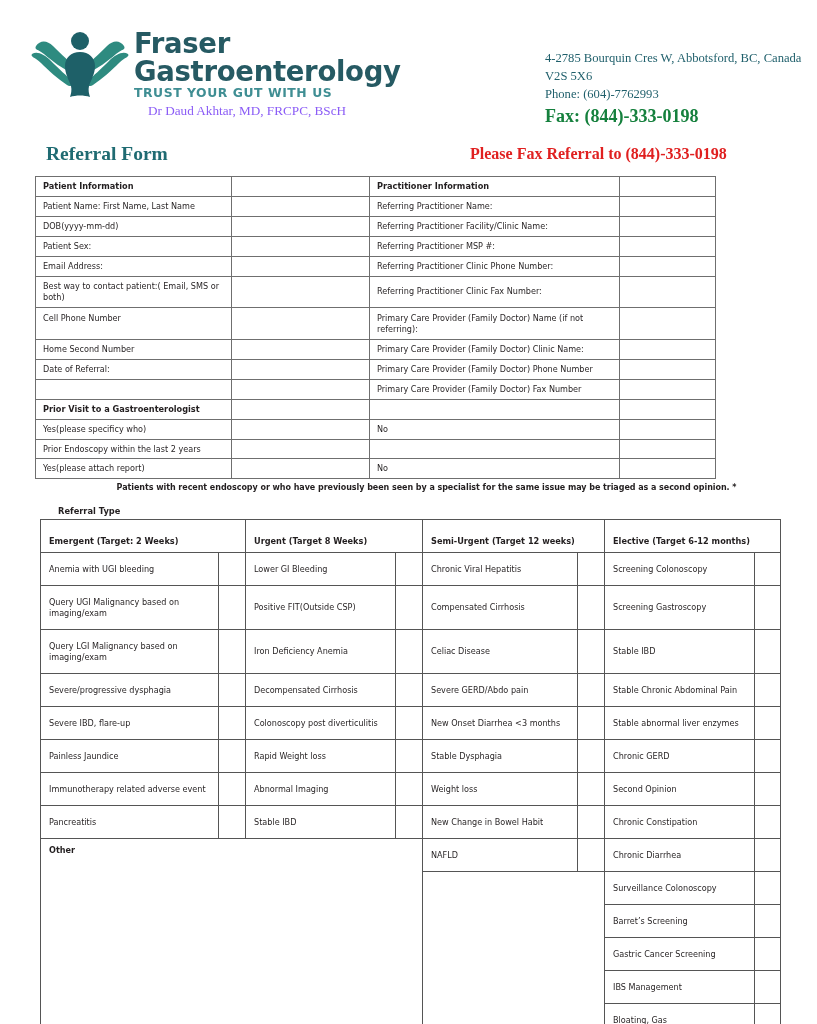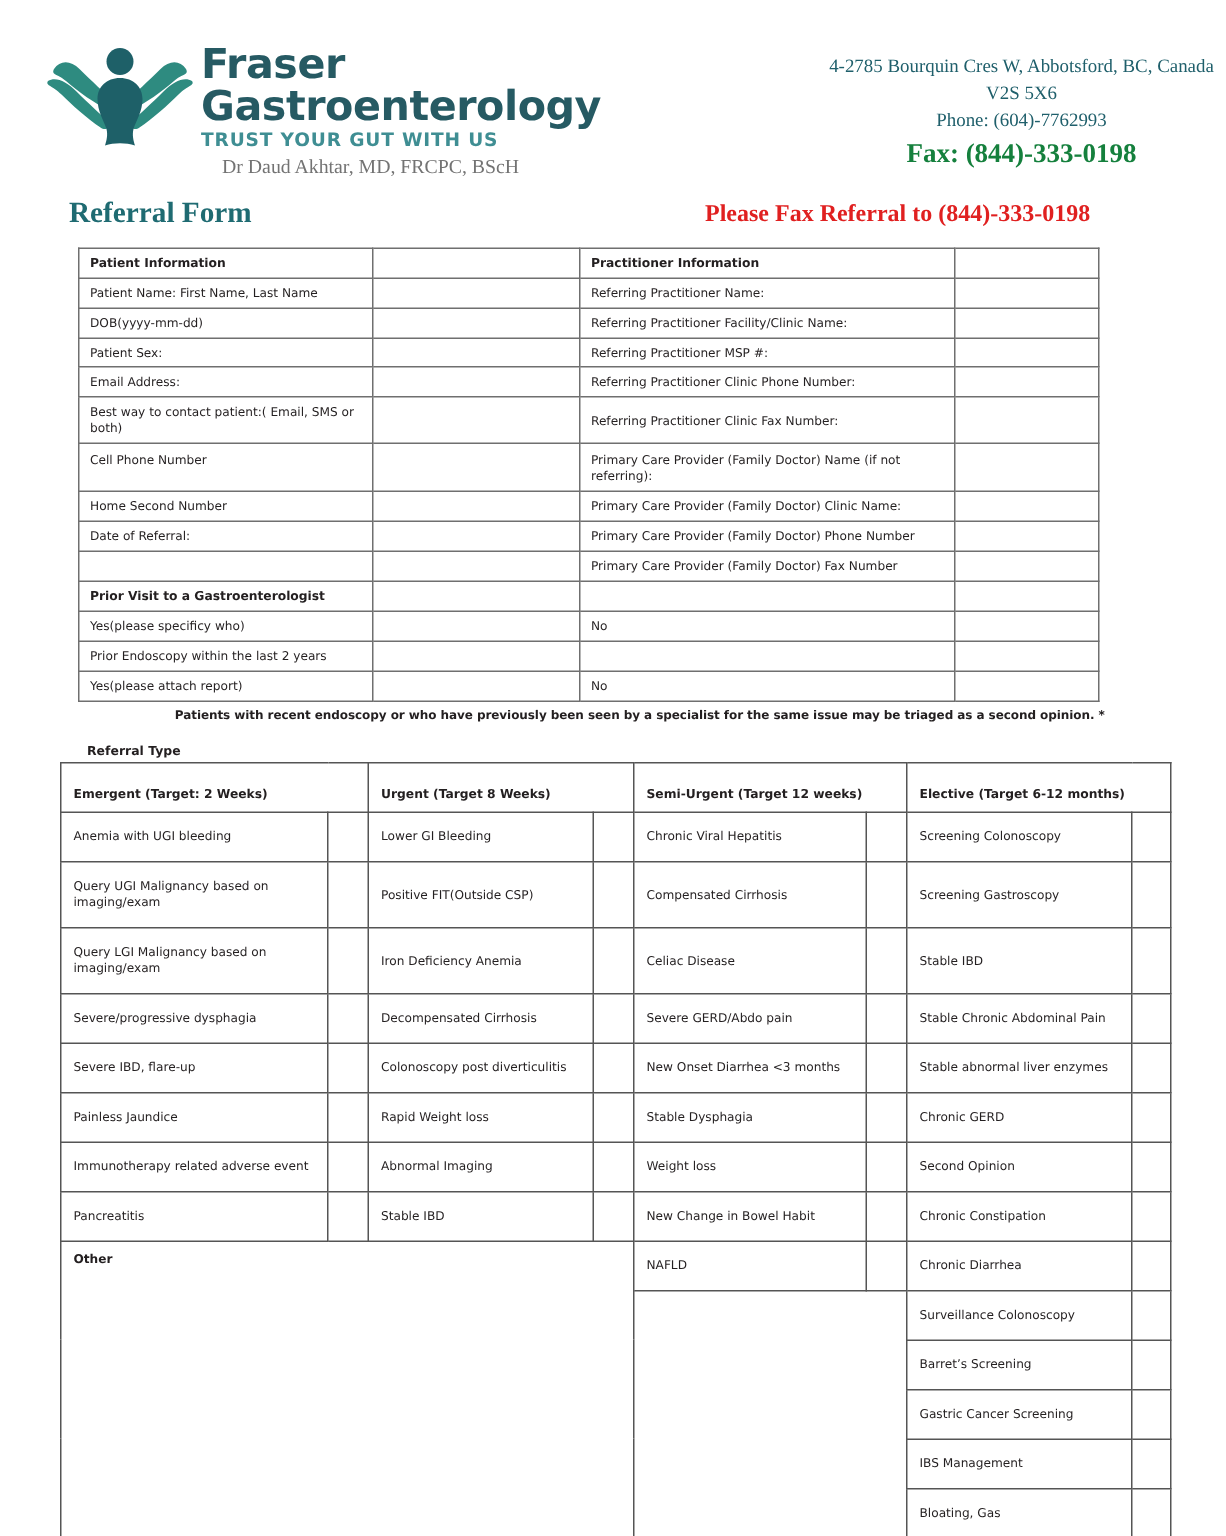--- a/index.html
+++ b/index.html
@@ -20,45 +20,45 @@
     font-size:27.5px;font-weight:700;letter-spacing:-0.3px;
     color:#265a63;line-height:1;
   }
   .brand-tag{
     font-family:"DejaVu Sans", sans-serif;
     font-size:12.4px;font-weight:700;letter-spacing:0.55px;
     color:#3f8e93;margin-top:2px;line-height:1;
   }
   .brand-doc{
     font-family:"Liberation Serif", serif;
-    font-size:13.2px;color:#737373;margin-top:5px;margin-left:14px;line-height:1;
+    font-size:13.2px;color:#8b5cf6;margin-top:5px;margin-left:14px;line-height:1;
   }
   .contact{
     font-family:"Liberation Serif", serif;
     font-size:12.6px;color:#1f5f6b;line-height:1.42;
-    margin-left:58px;margin-top:10px;max-width:272px;text-align:center;
+    margin-left:58px;margin-top:24px;max-width:272px;
   }
   .contact .fax{font-weight:700;font-size:18px;color:#15803d;}
 
   
   .titlerow{position:relative;margin:14px 0 9px 0;height:24px;}
   .form-title{
     position:absolute;left:46px;top:0;
     font-family:"Liberation Serif", serif;
     font-size:19.5px;font-weight:700;color:#1f6b72;
   }
   .fax-notice{
     position:absolute;left:470px;top:2px;
     font-family:"Liberation Serif", serif;
     font-size:16px;font-weight:700;color:#e02020;white-space:nowrap;
   }
 
   
   table{border-collapse:collapse;table-layout:fixed;}
-  .t1{margin-left:52px;width:680px;}
+  .t1{margin-left:35px;width:680px;}
   .t1 td{
     border:1px solid #6f6f6f;
     font-family:"DejaVu Sans", sans-serif;
     font-size:8.1px;color:#231f20;
     padding:4px 6px 4px 7px;
     height:10px;vertical-align:middle;line-height:1.35;
   }
   .t1 td.b{font-weight:700;font-size:8.2px;}
   .t1 td.tall{height:22px;vertical-align:top;padding-top:5px;}
 

